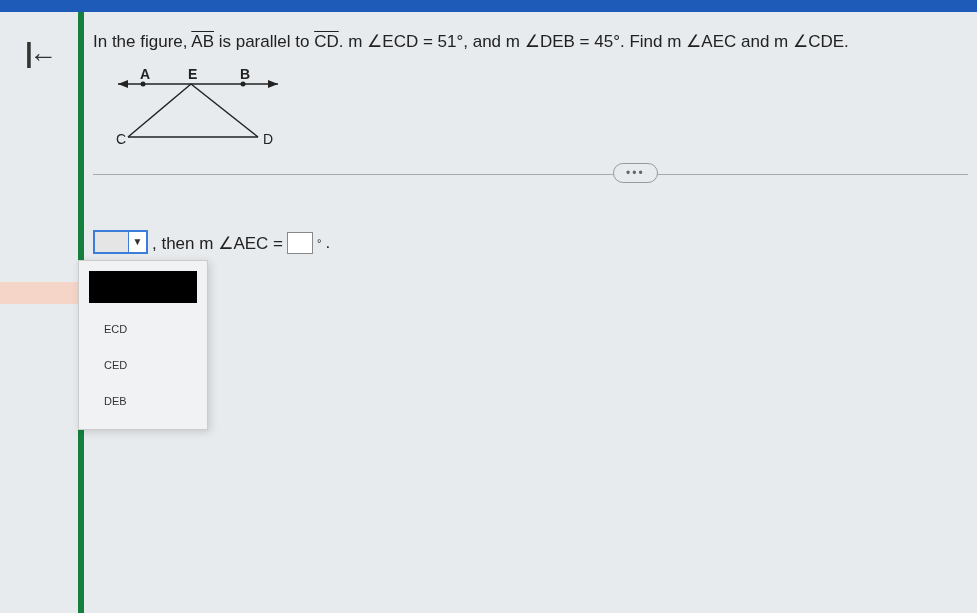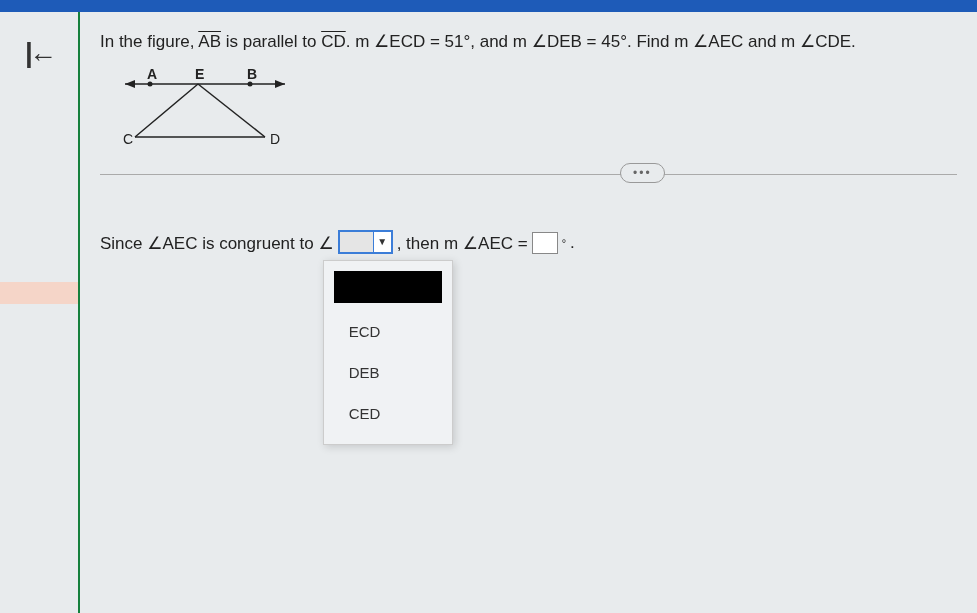--- a/index.html
+++ b/index.html
@@ -35,22 +35,22 @@
     }
     .back-icon {
       font-size: 28px;
       color: #333;
       font-weight: bold;
       letter-spacing: -4px;
     }
     .main-content {
       flex: 1;
       background: #e8ebed;
-      padding: 18px 20px;
-      border-left: 2px solid #15803d;
+      padding: 18px 9px;
+      border-left: 6px solid #15803d;
     }
     .question-text {
       font-size: 17px;
       color: #222;
       margin-bottom: 15px;
       line-height: 1.4;
     }
     .overline {
       text-decoration: overline;
     }
@@ -137,21 +137,21 @@
       padding: 10px 0;
       z-index: 10;
     }
     .dropdown-selected {
       background: #000;
       height: 32px;
       margin: 0 10px 8px 10px;
     }
     .dropdown-option {
       padding: 12px 25px;
-      font-size: 15px;
+      font-size: 11px;
       color: #333;
       cursor: pointer;
     }
   </style>
 </head>
 <body>
 
 <div class="top-bar"></div>
 <div class="container">
   <div class="left-panel">
@@ -178,31 +178,30 @@
         <text x="127" y="10" font-size="14" font-weight="bold" fill="#222">B</text>
         <text x="3" y="75" font-size="14" fill="#222">C</text>
         <text x="150" y="75" font-size="14" fill="#222">D</text>
       </svg>
     </div>
 
     <hr class="divider">
     <div class="ellipsis-badge" style="position:relative; top:-47px; left:520px; display:inline-block;">•••</div>
 
     <div class="answer-line">
-      <span>Since ∠AEC is congruent to ∠</span>
       <span class="dropdown-anchor">
         <span class="select-box">
           <span class="select-box-inner"></span>
           <span class="select-arrow">▼</span>
         </span>
         <div class="dropdown-panel">
           <div class="dropdown-selected"></div>
           <div class="dropdown-option">ECD</div>
+          <div class="dropdown-option">CED</div>
           <div class="dropdown-option">DEB</div>
-          <div class="dropdown-option">CED</div>
         </div>
       </span>
       <span>, then m ∠AEC =</span>
       <span class="answer-box"></span>
         <span class="deg-sup">°</span>
         <span>.</span>
     </div>
 
   </div>
 </div>

